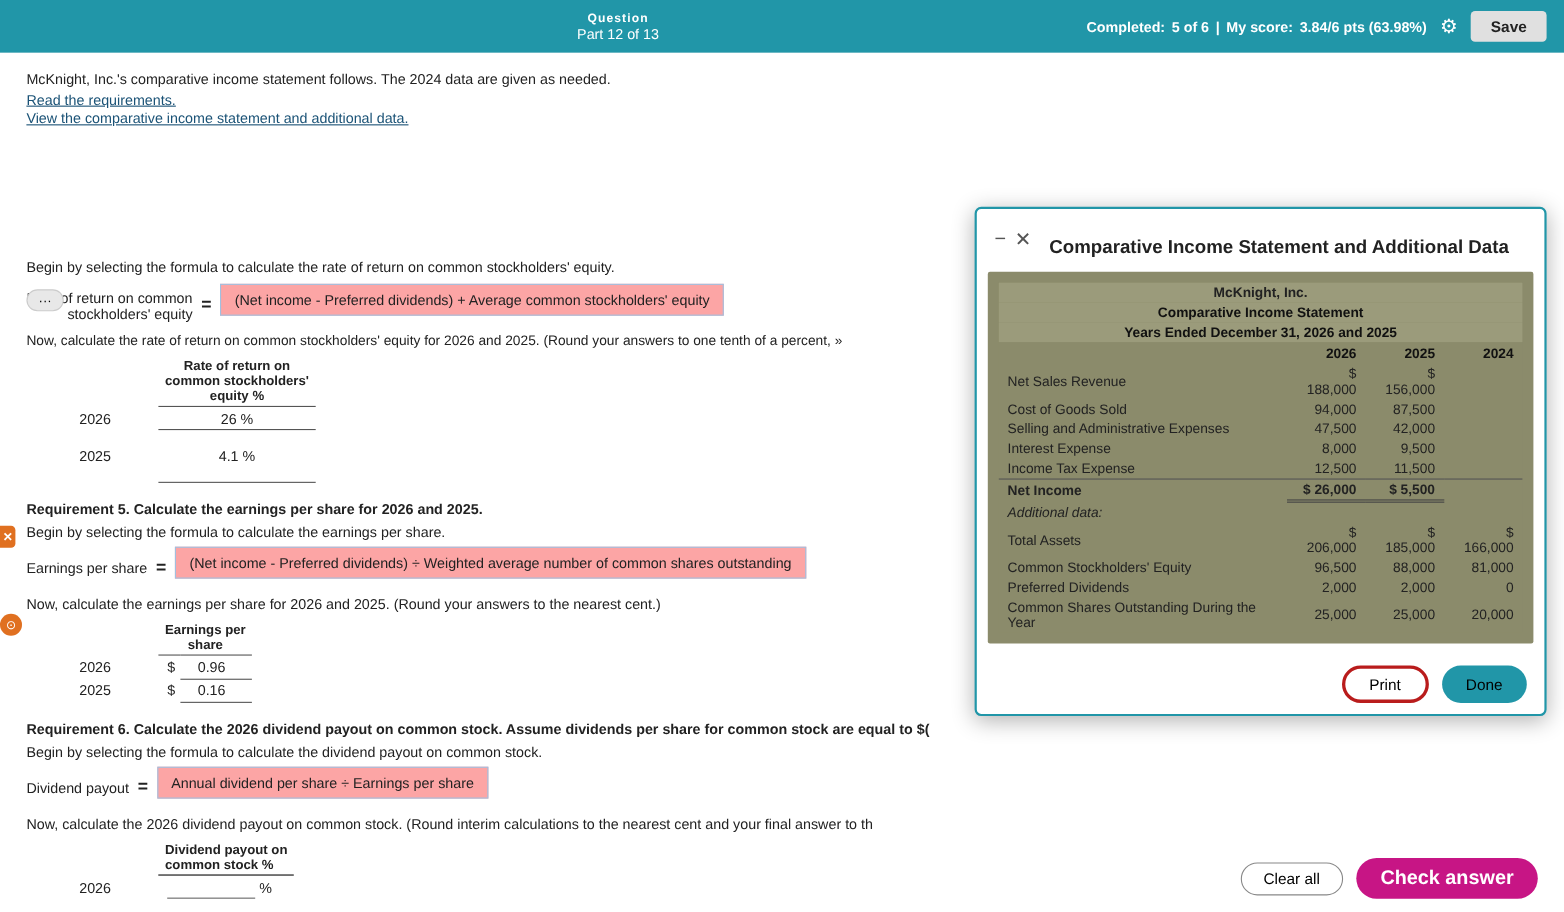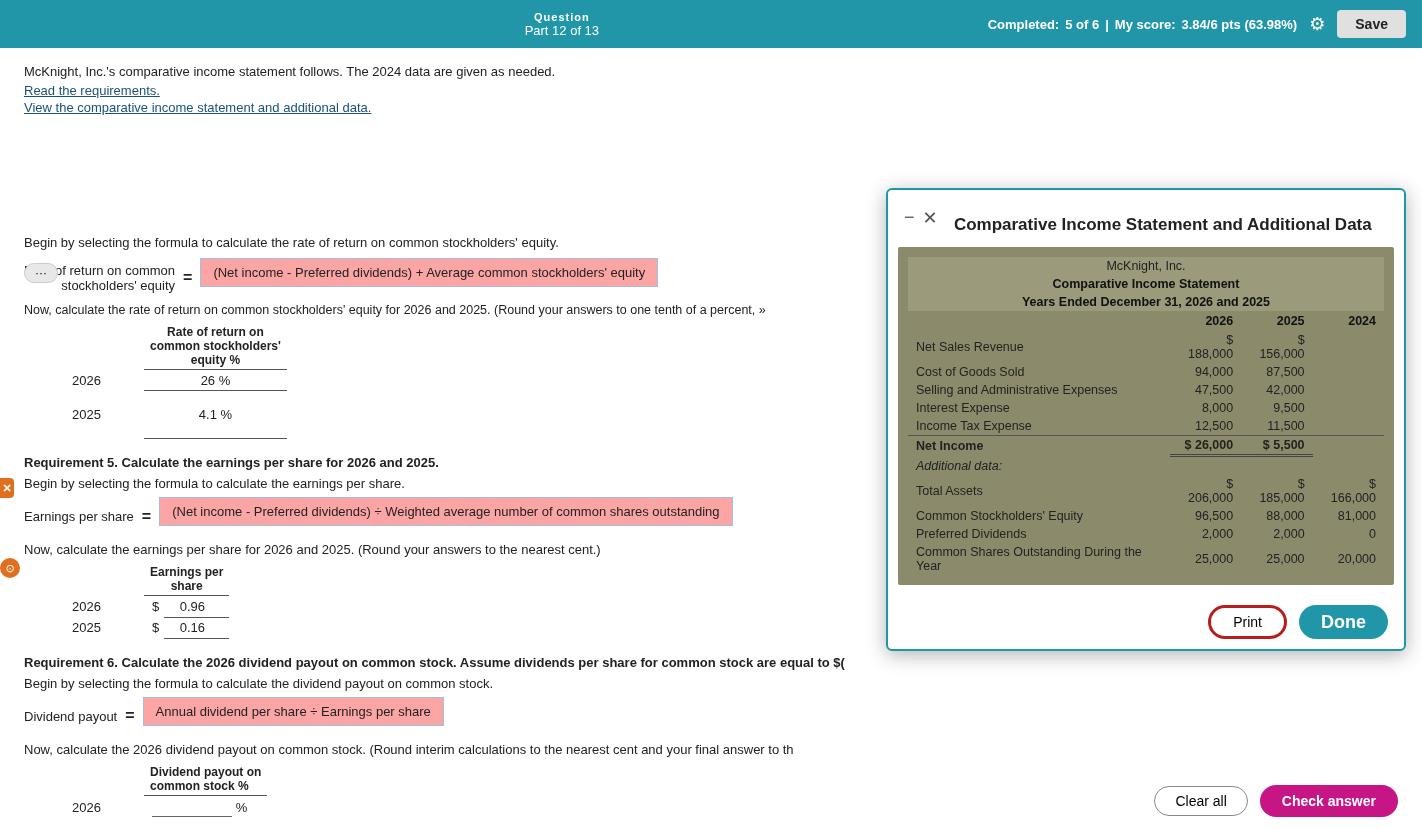--- a/index.html
+++ b/index.html
@@ -95,21 +95,21 @@
       padding: 6px 20px;
       font-size: 14px;
       cursor: pointer;
     }
     .check-answer-btn {
       background: #c71585;
       color: white;
       border: none;
       border-radius: 20px;
       padding: 8px 22px;
-      font-size: 14px;
+      font-size: 18px;
       font-weight: bold;
       cursor: pointer;
       text-align: center;
     }
 
     
     .modal-overlay {
       position: fixed;
       top: 48px;
       left: 0;
@@ -156,21 +156,21 @@
     }
     .income-table .header-row td {
       text-align: center;
       font-weight: bold;
       color: #111;
       padding: 2px 4px;
       background: #9B9B7B;
     }
     .income-table .company-row td {
       text-align: center;
-      font-weight: normal;
+      font-weight: bold;
       padding: 2px 4px;
       background: #9B9B7B;
     }
     .income-table .col-header-row td {
       text-align: right;
       font-weight: bold;
       padding: 3px 8px;
       color: #111;
     }
     .income-table .data-row td { padding: 2px 8px; }
@@ -190,26 +190,26 @@
     .print-btn {
       background: white;
       border: 3px solid #b91c1c;
       border-radius: 20px;
       padding: 6px 22px;
       font-size: 14px;
       cursor: pointer;
     }
     .done-btn {
       background: #2196a8;
-      color: #ffffff;
+      color: #000000;
       border: none;
       border-radius: 20px;
       padding: 6px 22px;
-      font-size: 18px;
-      font-weight: bold;
+      font-size: 14px;
+      font-weight: normal;
       cursor: pointer;
     }
 
     .rate-table { border-collapse: collapse; margin: 6px 0 10px 40px; }
     .rate-table th { font-weight: bold; text-align: center; font-size: 12px; padding: 2px 6px; }
     .rate-table td { padding: 3px 8px; font-size: 13px; vertical-align: middle; }
     .rate-table input[type="text"] {
       border: none;
       border-bottom: 1px solid #666;
       width: 60px;

